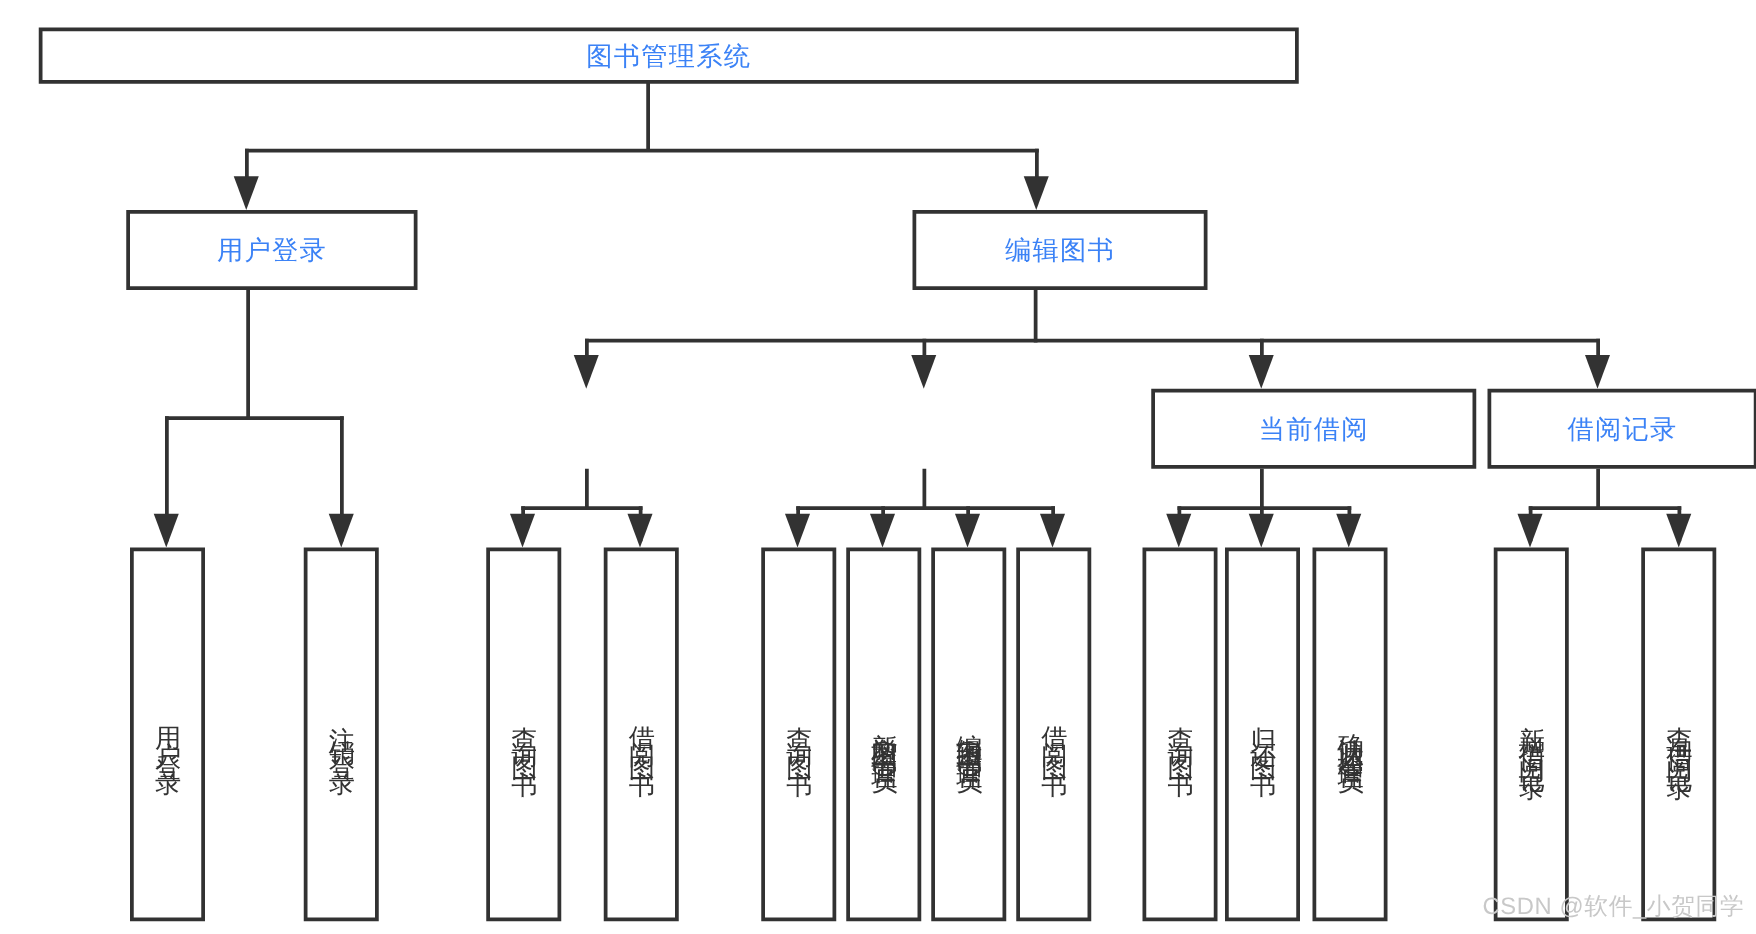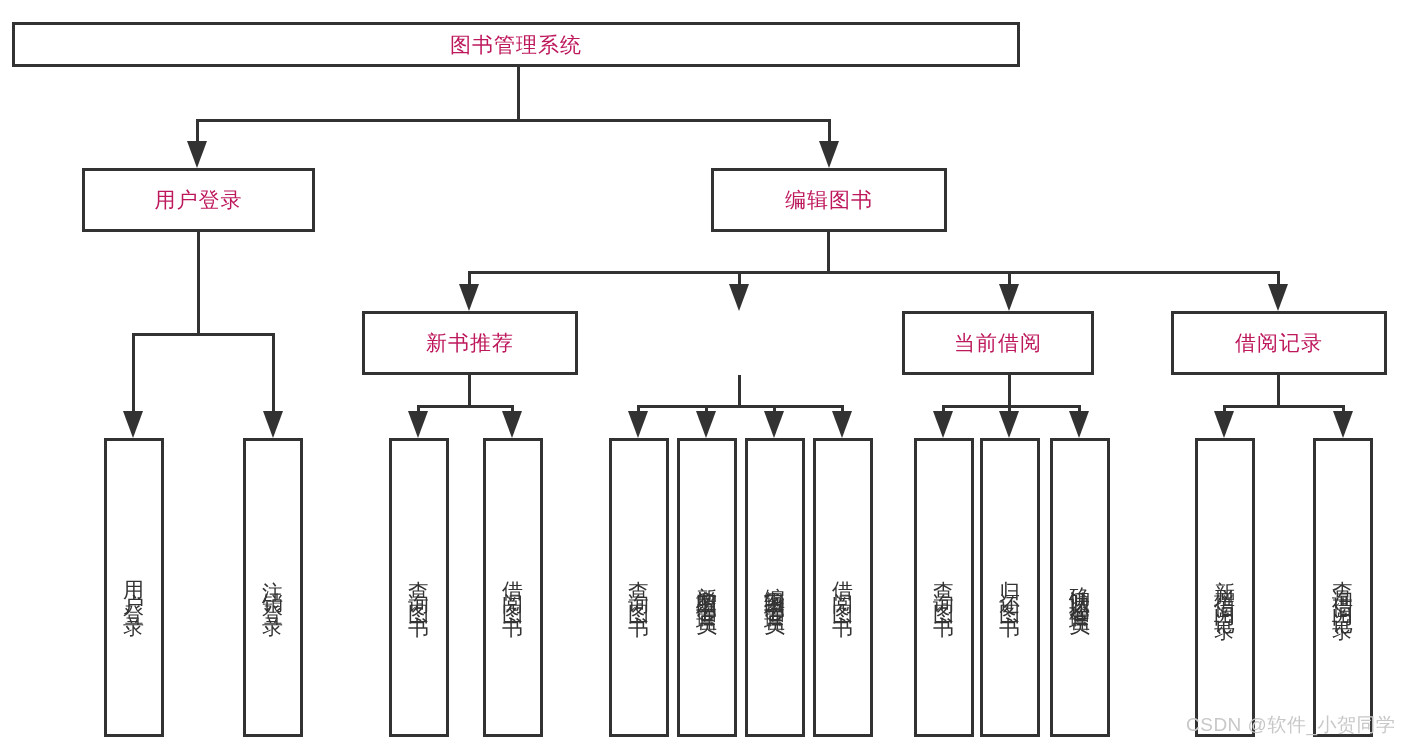--- a/index.html
+++ b/index.html
@@ -14,22 +14,23 @@
   
   .node{
     position:absolute;
     box-sizing:border-box;
     border:3px solid #323232;
     background:#ffffff;
     display:flex;
     align-items:center;
     justify-content:center;
     font-size:21px;
-    color:#be185d;
+    color:#3b82f6;
     letter-spacing:1px;
+    margin-left:19px;
   }
   .leaf{
     position:absolute;
     box-sizing:border-box;
     top:438px;
     width:60px;
     height:299px;
     border:3px solid #323232;
     background:#ffffff;
     display:flex;
@@ -102,24 +103,21 @@
   <div class="hline" style="left:468px;top:271px;width:812px;"></div>
   <div class="vline" style="left:468px;top:271px;height:30px;"></div>
   <div class="arrow" style="left:459px;top:284px;"></div>
   <div class="vline" style="left:738px;top:271px;height:30px;"></div>
   <div class="arrow" style="left:729px;top:284px;"></div>
   <div class="vline" style="left:1008px;top:271px;height:30px;"></div>
   <div class="arrow" style="left:999px;top:284px;"></div>
   <div class="vline" style="left:1277px;top:271px;height:30px;"></div>
   <div class="arrow" style="left:1268px;top:284px;"></div>
 
-  <div class="node" style="left:362px;top:311px;width:216px;height:64px;">
-    <span>新书推荐</span>
-  </div>
-  <div class="node" style="left:902px;top:311px;width:192px;height:64px;">
+  <div class="node" style="left:902px;top:311px;width:260px;height:64px;">
     <span>当前借阅</span>
   </div>
   <div class="node" style="left:1171px;top:311px;width:216px;height:64px;">
     <span>借阅记录</span>
   </div>
 
   <div class="vline" style="left:468px;top:375px;height:33px;"></div>
   <div class="hline" style="left:417px;top:405px;width:97px;"></div>
   <div class="vline" style="left:417px;top:405px;height:28px;"></div>
   <div class="arrow" style="left:408px;top:411px;"></div>

